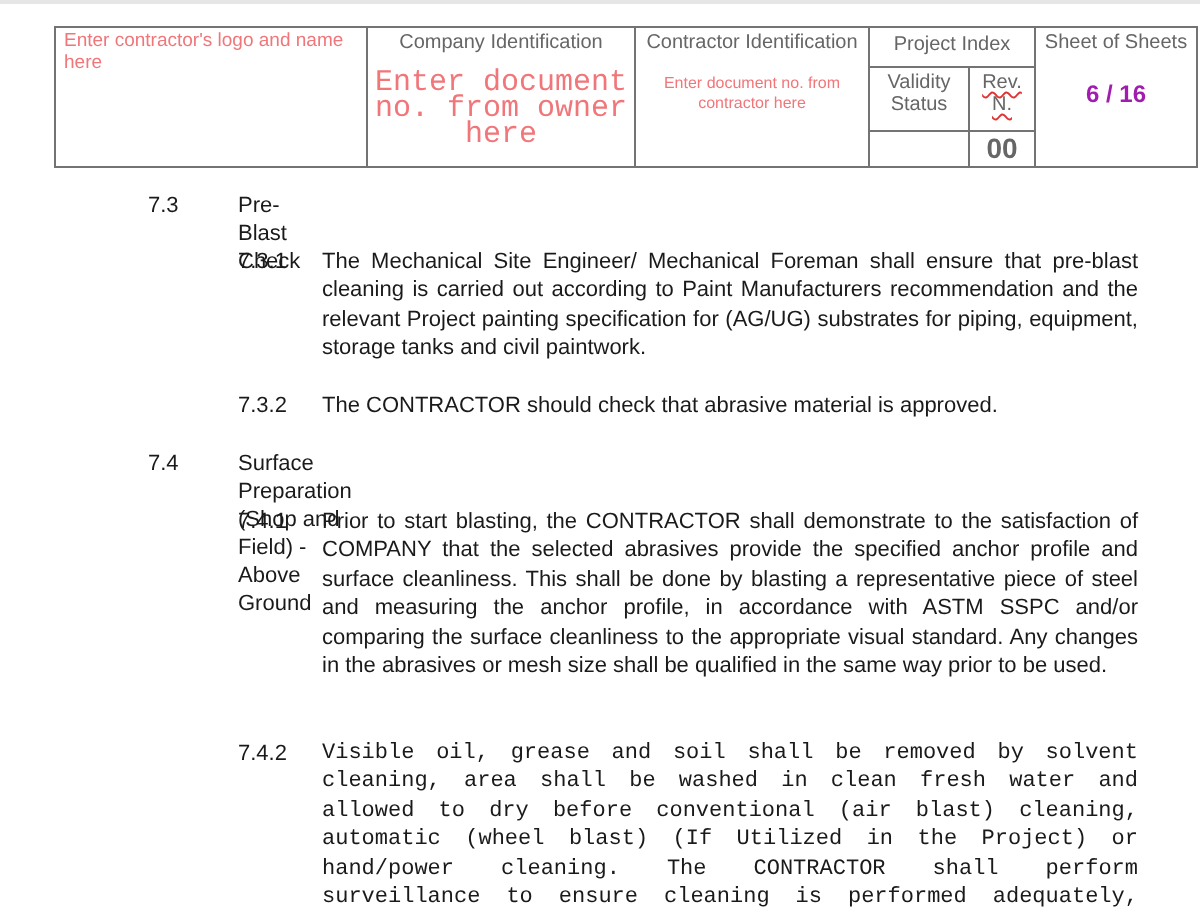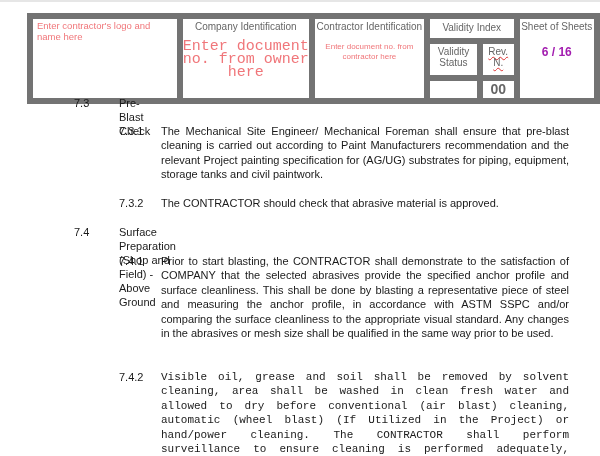--- a/index.html
+++ b/index.html
@@ -8,21 +8,21 @@
     background:#ffffff;
     font-family:"Liberation Sans", sans-serif;
     color:#222;
   }
   .topbar { position:absolute; left:0; top:0; width:600px; height:2px; background:#e6e6e6; }
   table.hdr {
     position:absolute; left:27px; top:13px;
     border-collapse:collapse; table-layout:fixed;
     font-size:10px;
   }
-  table.hdr td { border:6px solid #737373; padding:0; vertical-align:top; color:#666; }
+  table.hdr td { border:1px solid #737373; padding:0; vertical-align:top; color:#666; }
   .red { color:#f0767a; }
   .c1 { width:155px; height:66px; }
   .c1 div { padding:1px 4px 0 4px; line-height:11px; font-size:9.5px; }
   .c2 { width:133px; text-align:center; }
   .c3 { width:116px; text-align:center; }
   .ttl { padding-top:2px; line-height:12px; font-size:10px;text-align:center; }
   .c2 .red { font-size:15px; line-height:13px; margin-top:7px;font-family:Liberation Mono, monospace; }
   .c3 .red { font-size:8px; line-height:10px; margin-top:9px; }
   .rev-head { height:19px; text-align:center; line-height:17px; }
   .rv-a { width:49px; height:29px; text-align:center; font-size:10px; line-height:11px; padding-top:2px !important; }
@@ -52,21 +52,21 @@
       <div class="red">Enter contractor's logo and name here</div>
     </td>
     <td class="c2" rowspan="3">
       <div class="ttl">Company Identification</div>
       <div class="red">Enter document no. from owner here</div>
     </td>
     <td class="c3" rowspan="3">
       <div class="ttl">Contractor Identification</div>
       <div class="red">Enter document no. from contractor here</div>
     </td>
-    <td class="rev-head" colspan="2">Validity Index</td>
+    <td class="rev-head" colspan="2">Project Index</td>
     <td class="c5" rowspan="3">
       <div class="ttl">Sheet  of Sheets</div>
       <div class="num">6 / 16</div>
     </td>
   </tr>
   <tr>
     <td class="rv-a">Validity Status</td>
     <td class="rv-b"><span class="rvn">Rev. N.</span></td>
   </tr>
   <tr>

